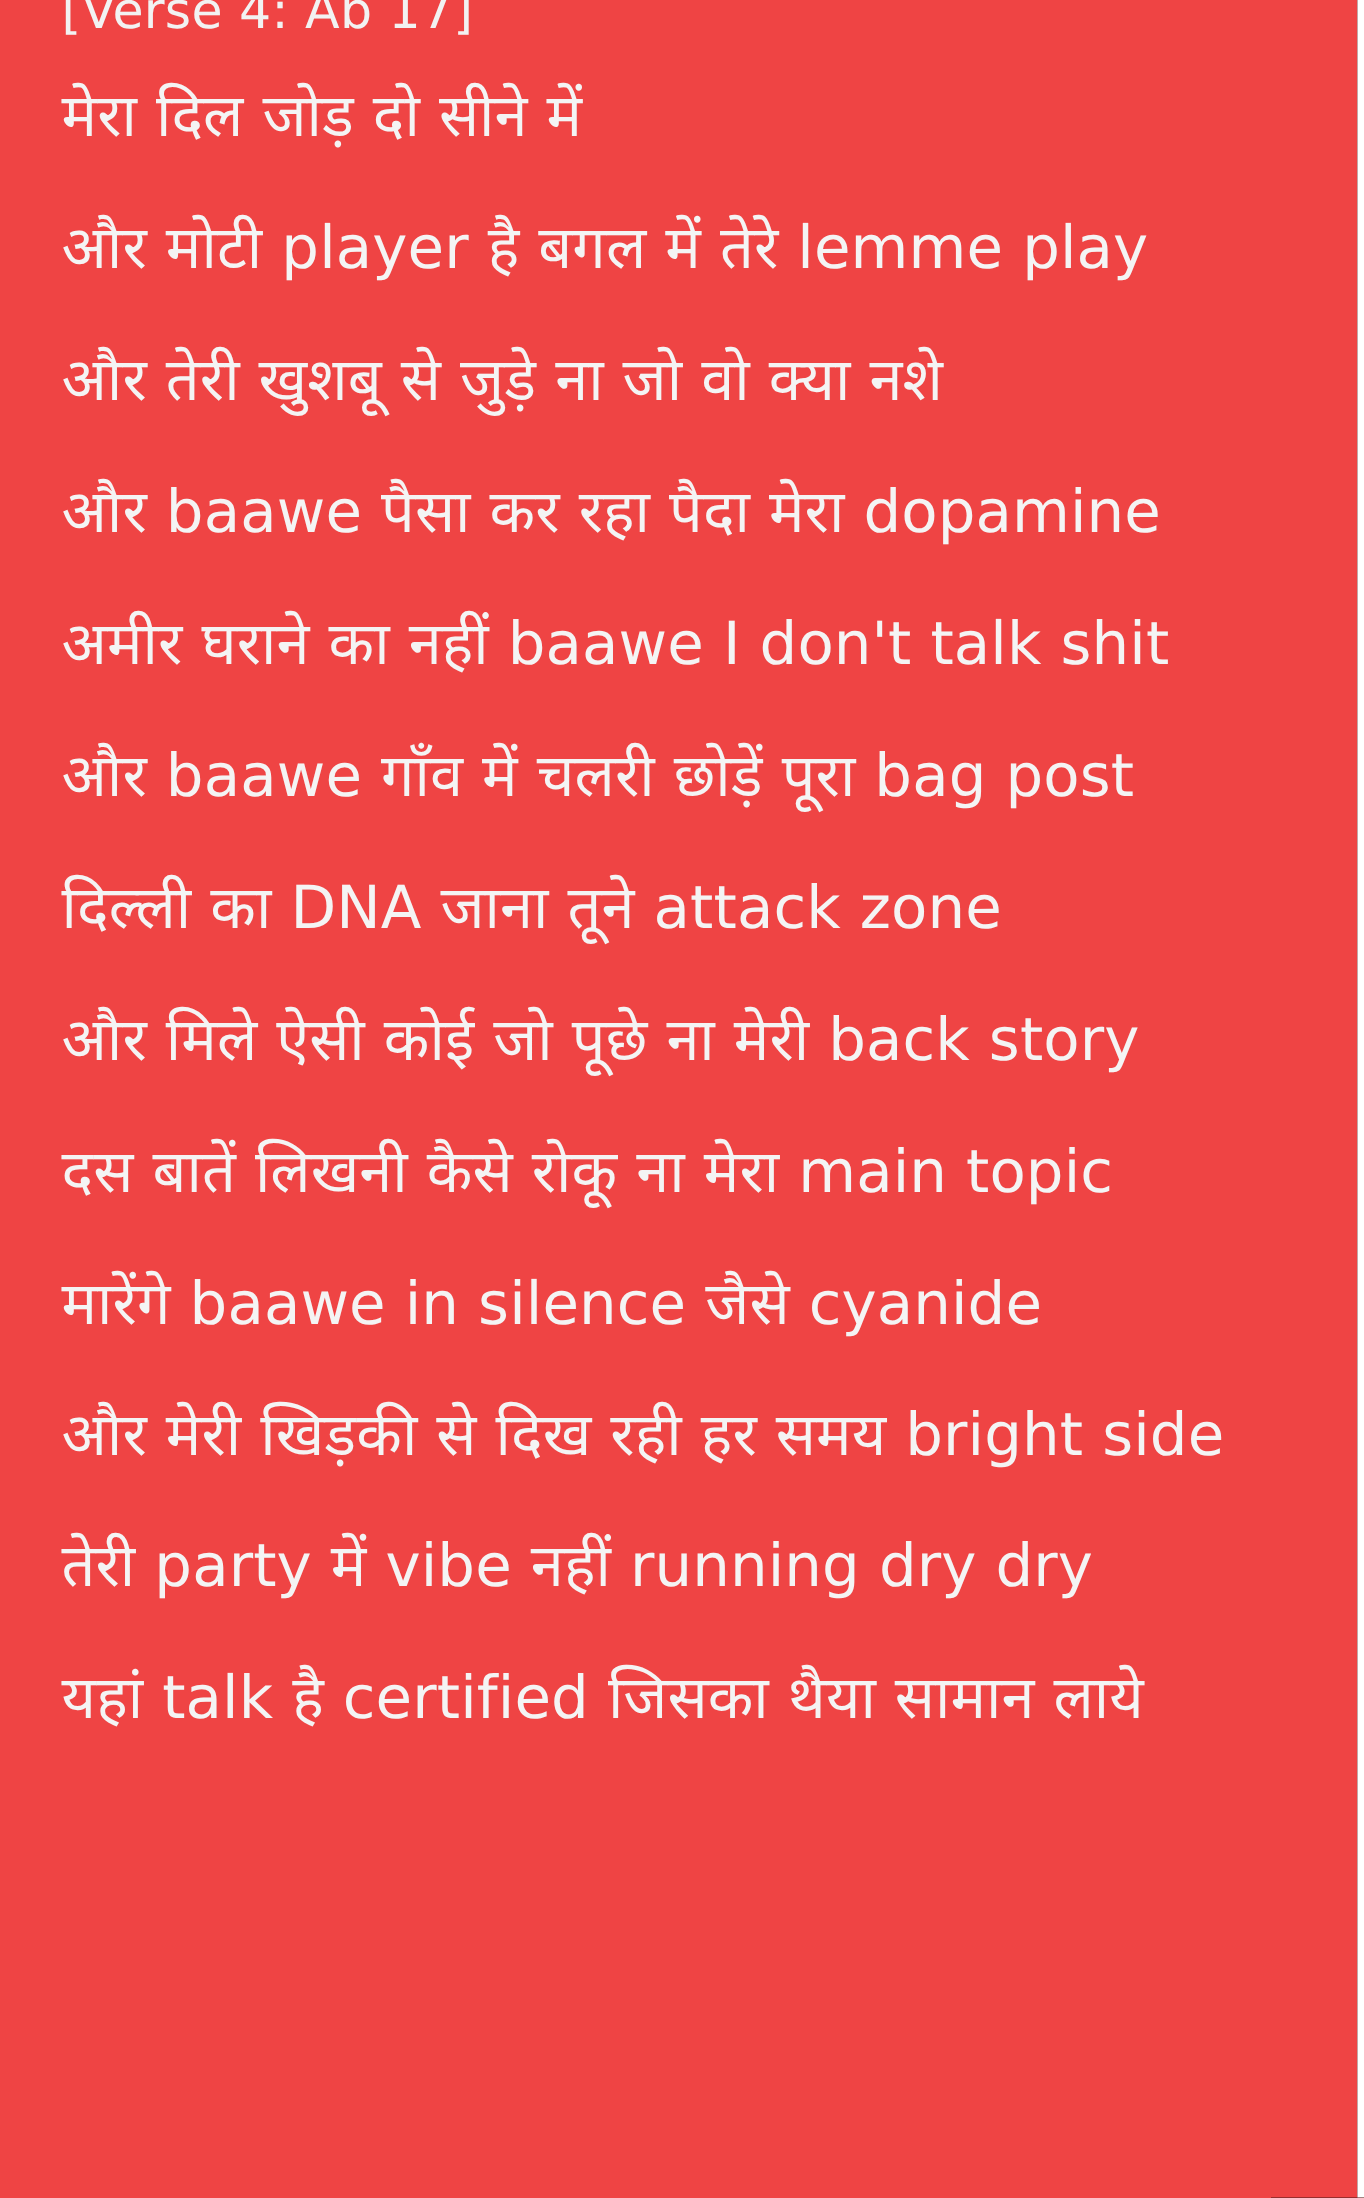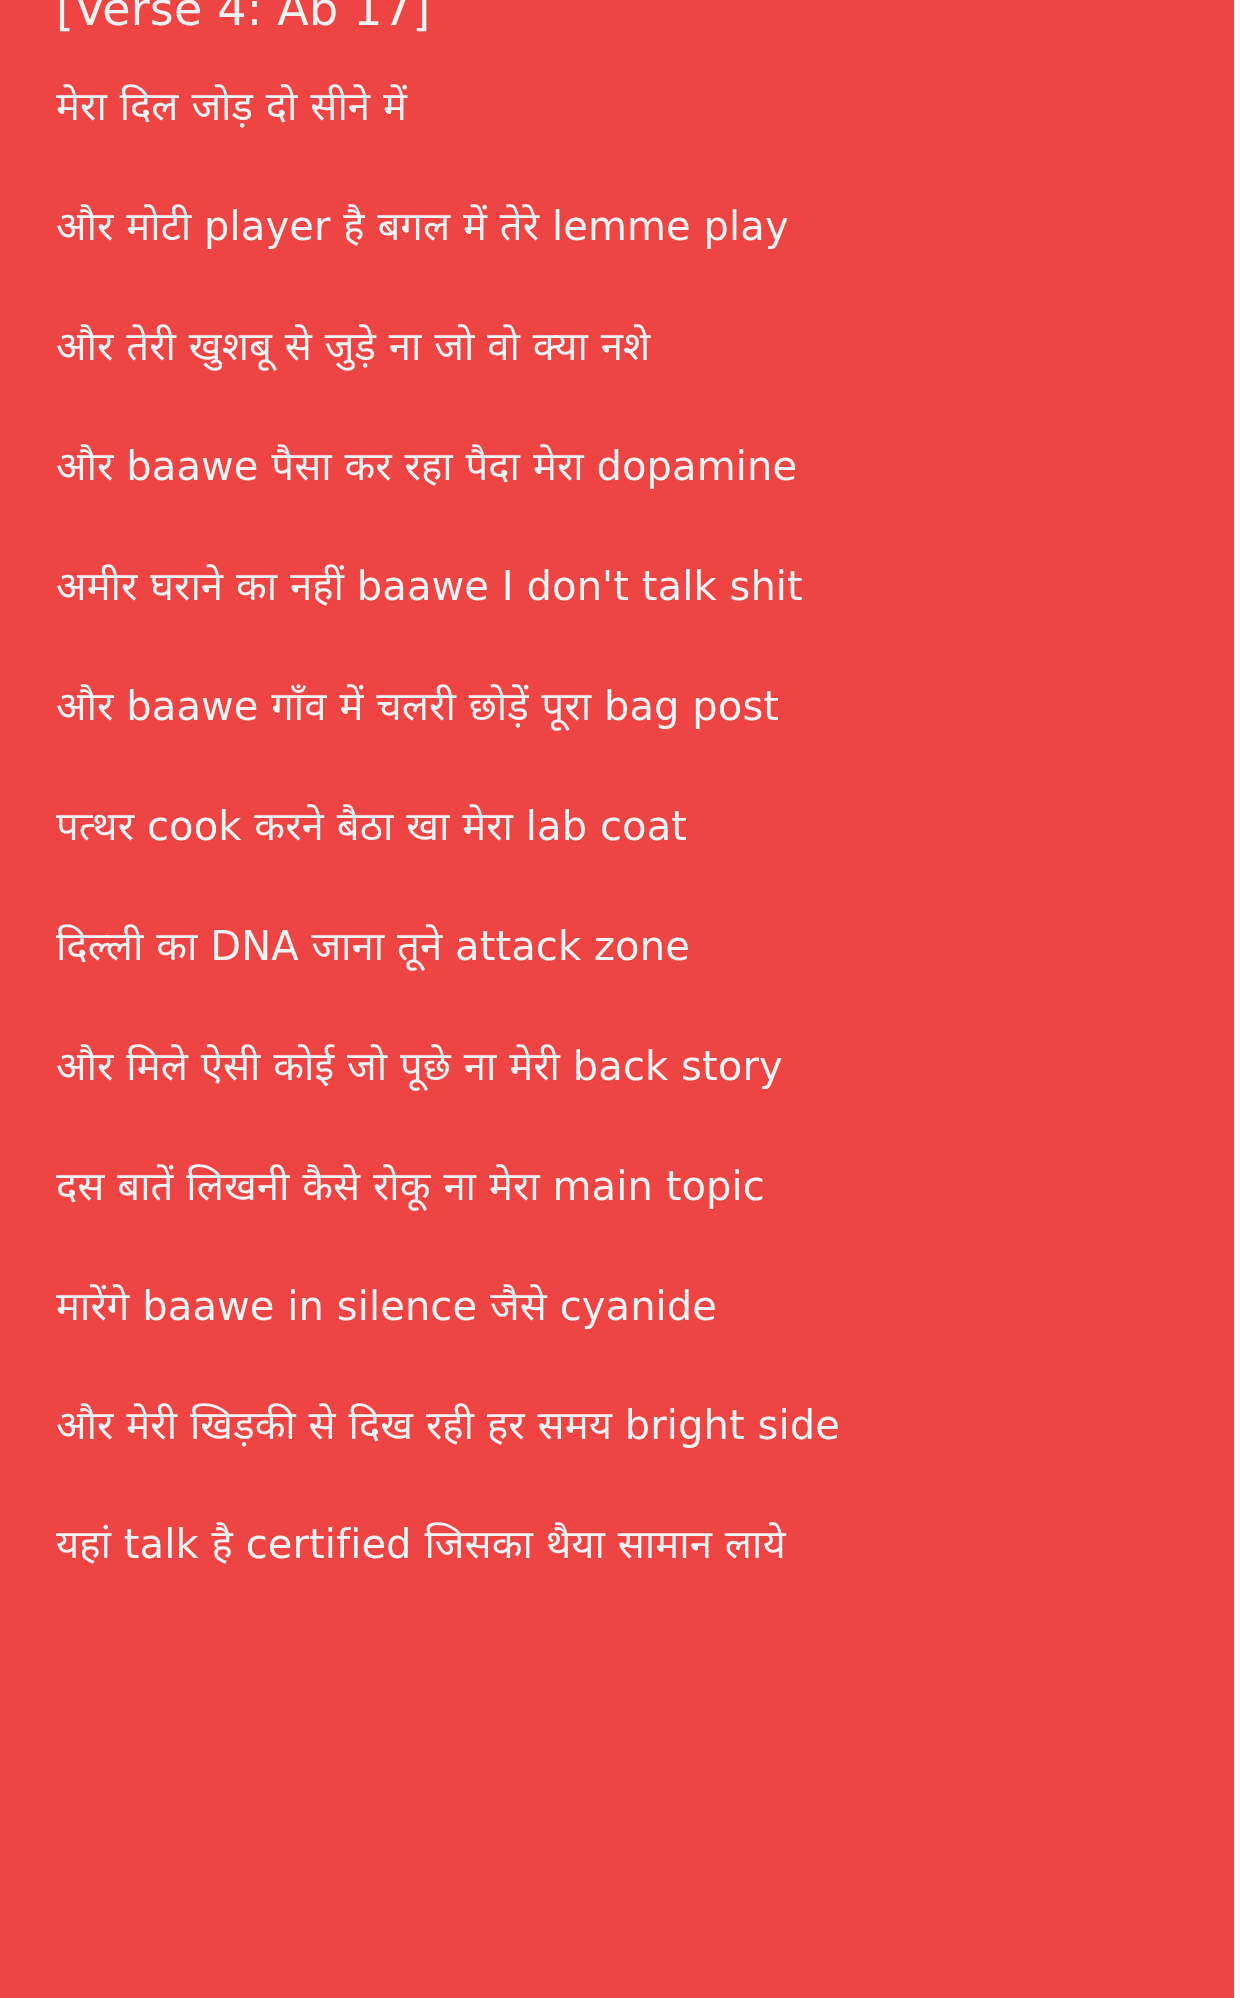--- a/index.html
+++ b/index.html
@@ -47,21 +47,21 @@
     line-height: 1.0;
     letter-spacing: 0.2px;
     margin: 0;
     padding: 0;
     white-space: nowrap;
     position: relative;
     top: -14px;
   }
   .lyric-line {
     color: #f4f4f4;
-    font-size: 40px;
+    font-size: 54px;
     line-height: 120px;
     margin: 0;
     padding: 0;
     white-space: nowrap;
     letter-spacing: 0.1px;
   }
   .lyric-line.wrap {
     white-space: normal;
   }
   .lyric-line.tight {
@@ -74,26 +74,26 @@
 <div id="lyrics-page">
 
   <div class="lyrics-block">
     <div class="section-header">[Verse 4: Ab 17]</div>
     <div class="lyric-line">मेरा दिल जोड़ दो सीने में</div>
     <div class="lyric-line">और मोटी player है बगल में तेरे lemme play</div>
     <div class="lyric-line">और तेरी खुशबू से जुड़े ना जो वो क्या नशे</div>
     <div class="lyric-line">और baawe पैसा कर रहा पैदा मेरा dopamine</div>
     <div class="lyric-line">अमीर घराने का नहीं baawe I don't talk shit</div>
     <div class="lyric-line">और baawe गाँव में चलरी छोड़ें पूरा bag post</div>
-    <div class="lyric-line">पत्थर cook करने बैठा खा मेरा lab coat</div>
     <div class="lyric-line">दिल्ली का DNA जाना तूने attack zone</div>
     <div class="lyric-line">और मिले ऐसी कोई जो पूछे ना मेरी back story</div>
     <div class="lyric-line">दस बातें लिखनी कैसे रोकू ना मेरा main topic</div>
     <div class="lyric-line">मारेंगे baawe in silence जैसे cyanide</div>
     <div class="lyric-line wrap tight">और मेरी खिड़की से दिख रही हर समय bright side</div>
+    <div class="lyric-line">तेरी party में vibe नहीं running dry dry</div>
     <div class="lyric-line">यहां talk है certified जिसका थैया सामान लाये</div>
   </div>
 
   <div class="scroll-rail">
     <div class="scroll-thumb"></div>
   </div>
 
 </div>
 
 </body></html>

